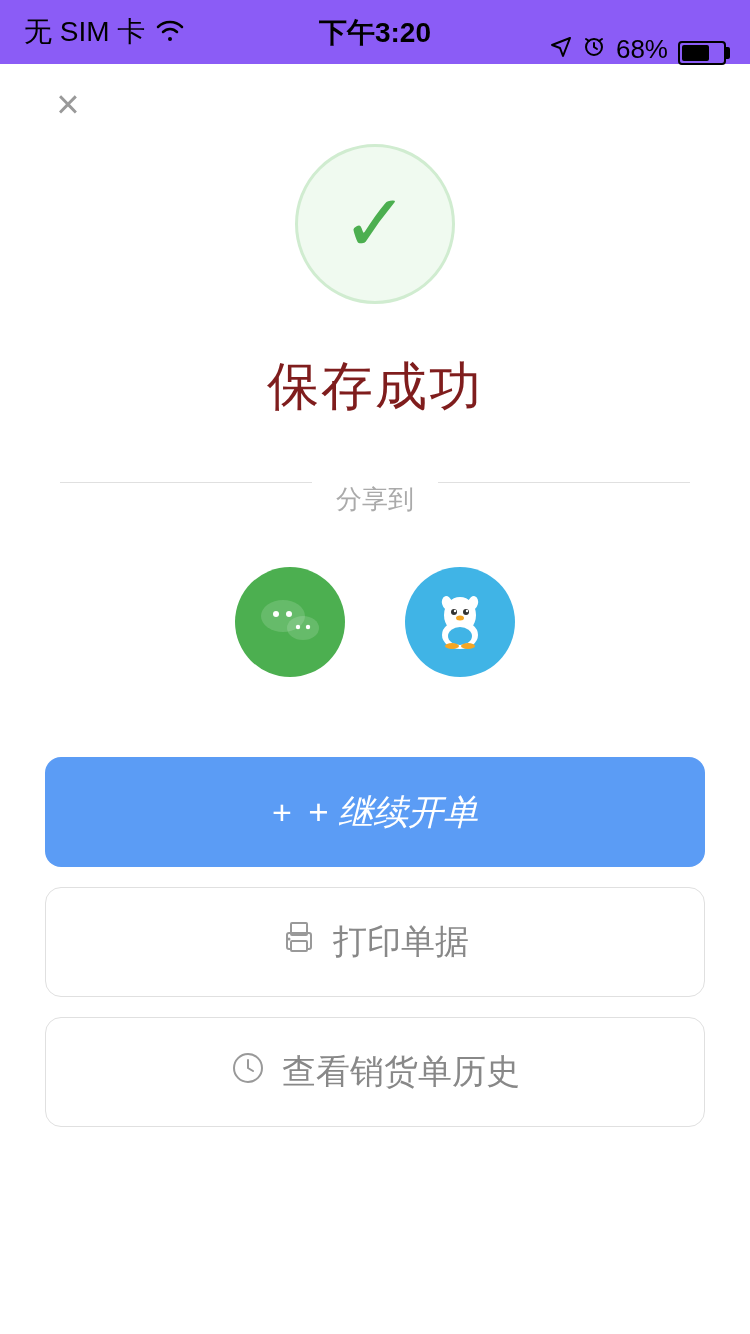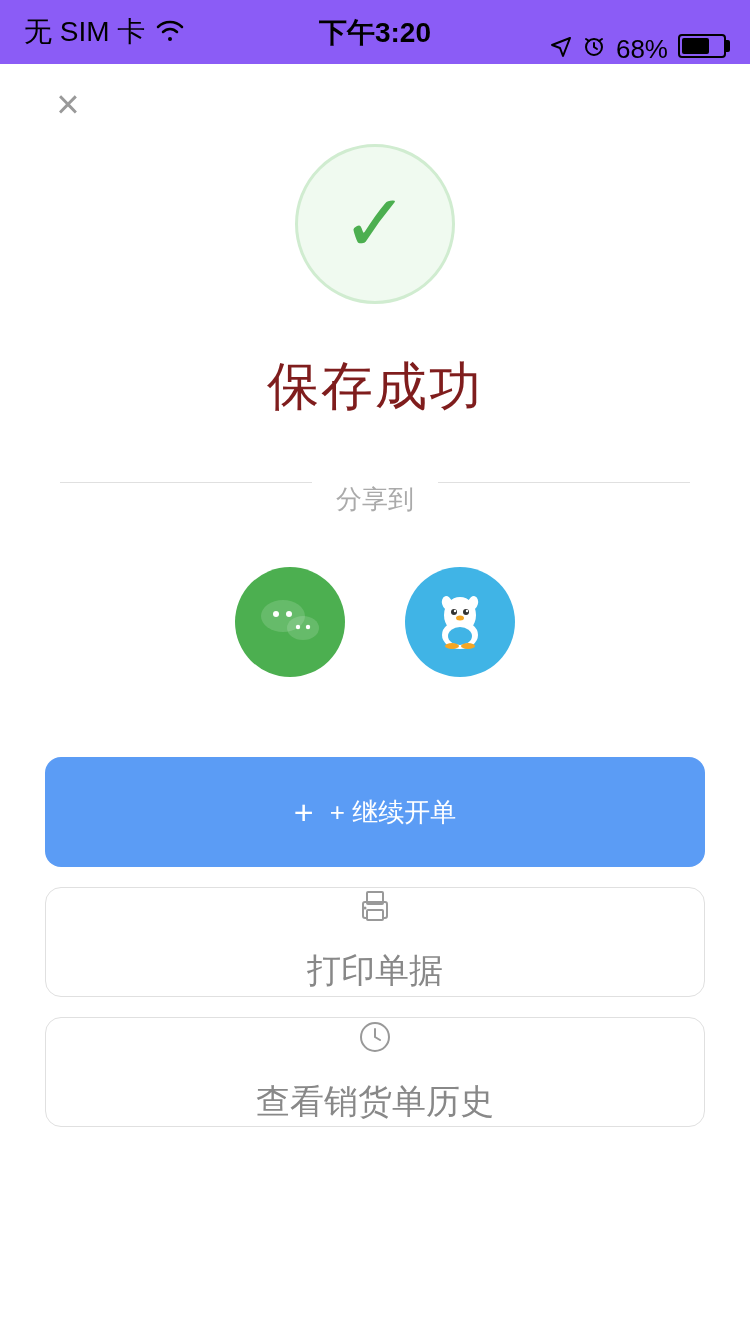--- a/index.html
+++ b/index.html
@@ -43,21 +43,21 @@
       font-weight: 600;
       color: #000;
       position: absolute;
       left: 50%;
       transform: translateX(-50%);
       top: 14px;
     }
 
     .status-right {
       display: flex;
-      align-items: flex-start;
+      align-items: flex-end;
       gap: 10px;
       font-size: 26px;
       color: #000;
       margin-top: 35px;
     }
 
     .battery-container {
       display: flex;
       align-items: center;
       gap: 6px;
@@ -221,21 +221,20 @@
       background: #5b9cf5;
       color: #fff;
       font-weight: 500;
     }
 
     .btn-secondary {
       background: #fff;
       color: #888;
       border: 1.5px solid #e0e0e0;
       font-weight: 400;
-      flex-direction: column;
     }
 
     
     .wechat-svg {
       width: 66px;
       height: 56px;
     }
   </style>
 </head>
 <body>
@@ -332,21 +331,21 @@
         <ellipse cx="41" cy="57" rx="7" ry="3" fill="#f5a623"></ellipse>
       </svg>
     </div>
 
   </div>
 
   <div class="action-buttons">
 
     <button class="action-btn btn-primary">
       <span style="font-size:34px;color:white;">+</span>
-      <span style="font-size:26px;">+ 继续开单</span>
+      <span style="font-size:35px;font-style:italic;">+ 继续开单</span>
     </button>
 
     <button class="action-btn btn-secondary">
       <span>
         <svg width="36" height="34" viewBox="0 0 36 34" fill="none">
           <rect x="6" y="12" width="24" height="16" rx="2" stroke="#999" stroke-width="2" fill="none"></rect>
           <rect x="10" y="2" width="16" height="12" rx="1" stroke="#999" stroke-width="2" fill="none"></rect>
           <rect x="10" y="20" width="16" height="10" rx="1" stroke="#999" stroke-width="2" fill="#fff"></rect>
           <circle cx="8" cy="18" r="1.5" fill="#999"></circle>
         </svg>

